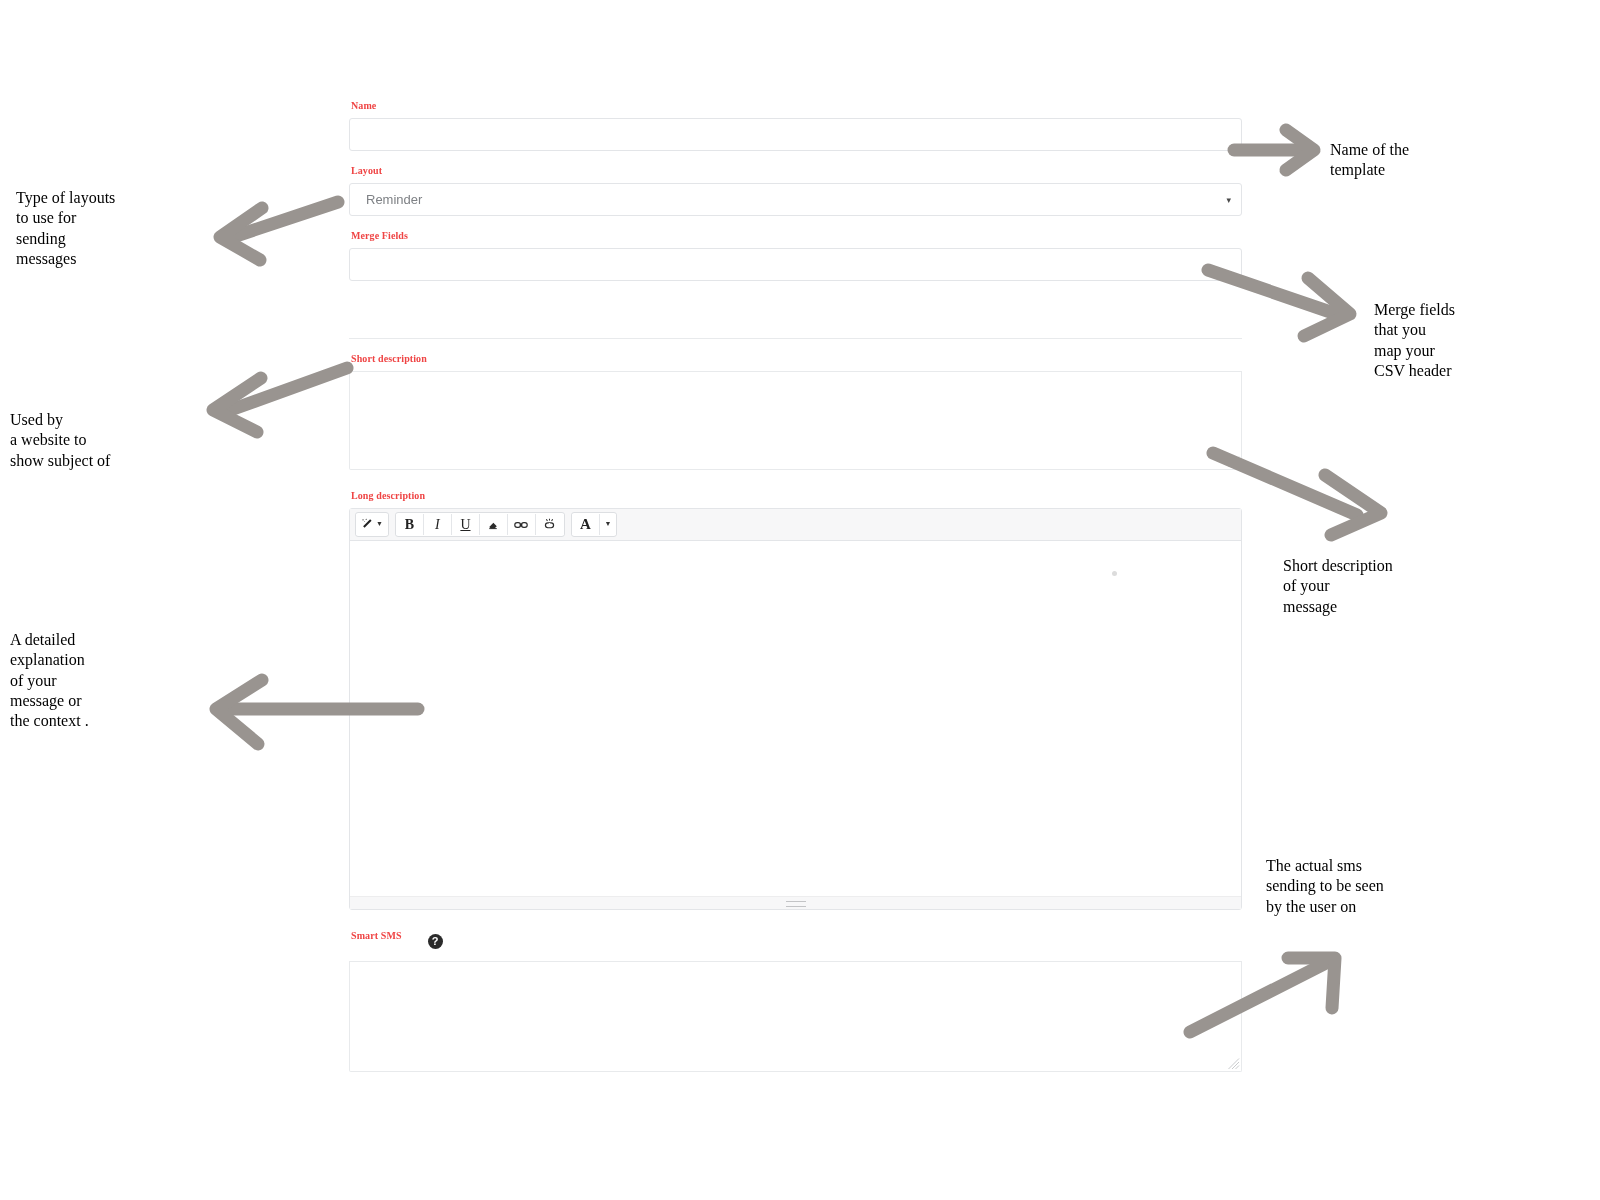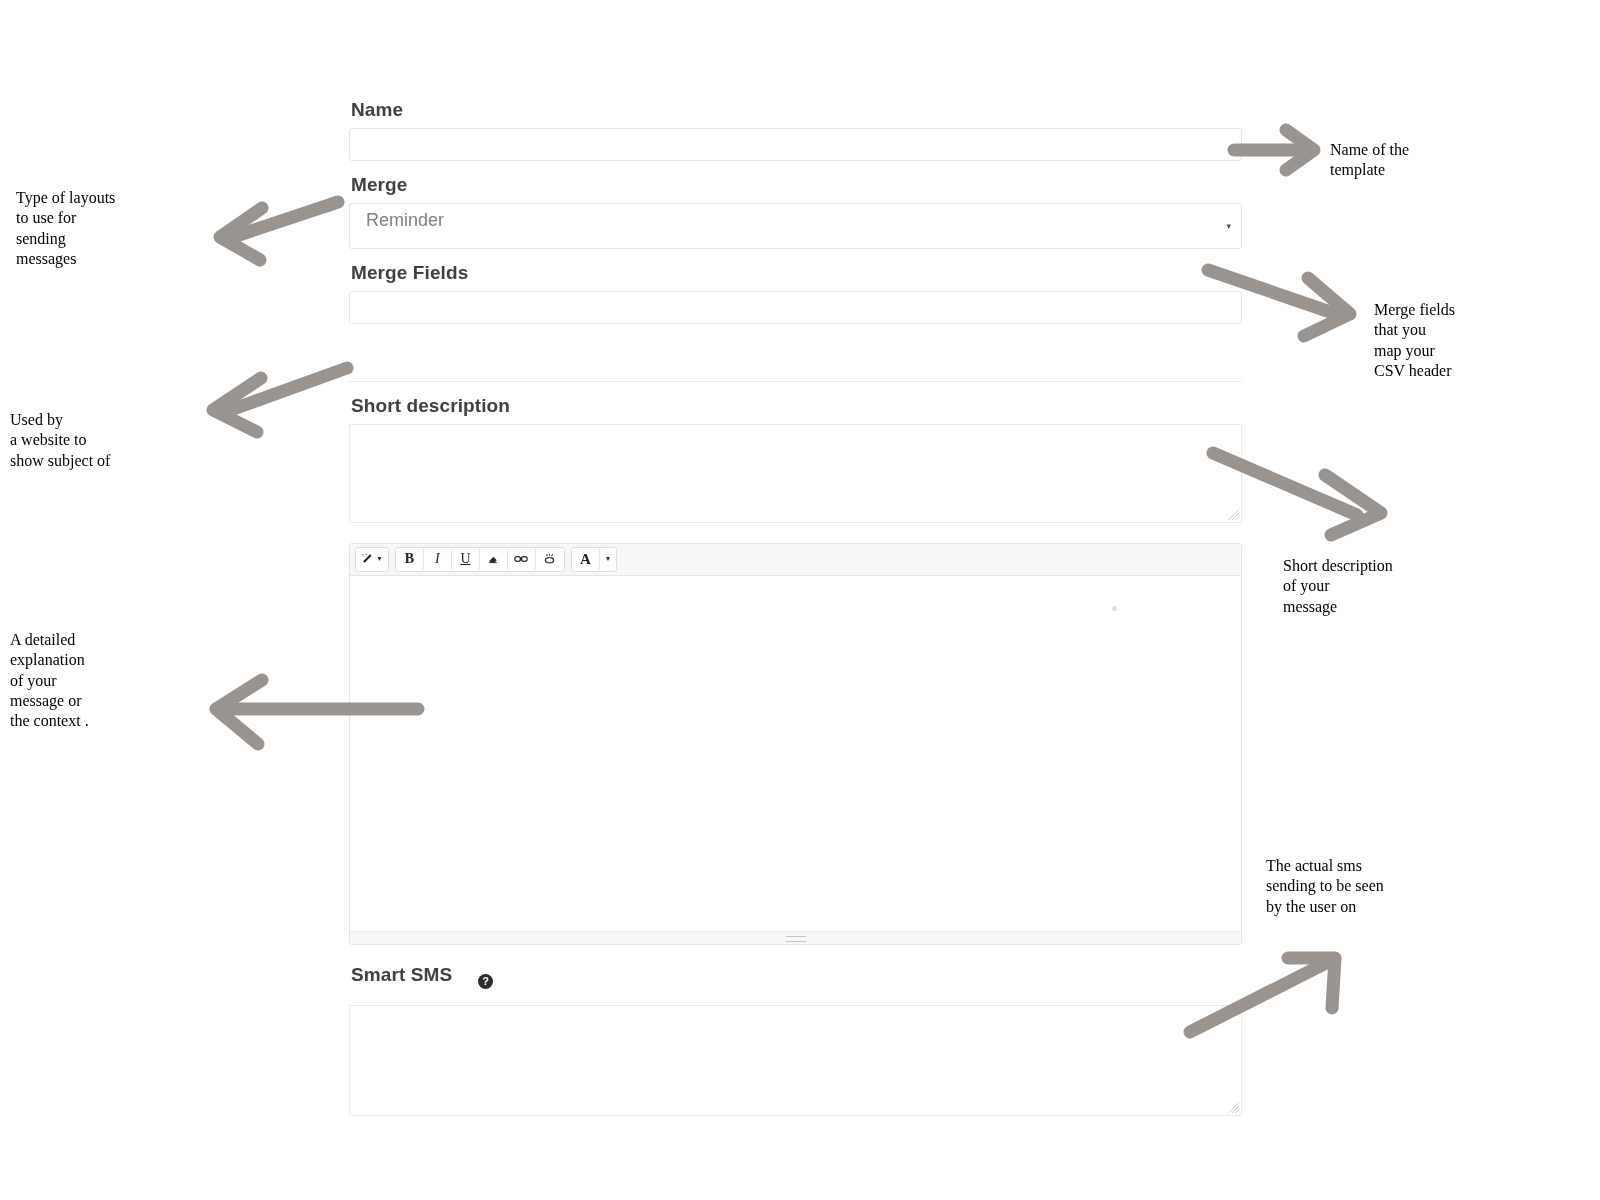--- a/index.html
+++ b/index.html
@@ -19,24 +19,24 @@
 
   
   #form-panel {
     position: absolute;
     left: 349px;
     top: 100px;
     width: 893px;
   }
 
   .field-label {
-    font-family: Liberation Sans, sans-serif;
-    font-size: 19px;
+    font-family: Liberation Serif, serif;
+    font-size: 10px;
     font-weight: 700;
-    color: #404040;
+    color: #ef4444;
     letter-spacing: .1px;
     margin: 0 0 7px 2px;
     line-height: 1.1;
   }
 
   .text-input {
     box-sizing: border-box;
     width: 100%;
     height: 33px;
     border: 1px solid #e3e5e8;
@@ -48,26 +48,26 @@
     padding: 5px 10px;
     outline: none;
     display: block;
   }
   .text-input::placeholder { color: #9b9da0; }
 
   .select-wrap { position: relative; }
   .select-input {
     box-sizing: border-box;
     width: 100%;
-    height: 46px;
+    height: 33px;
     border: 1px solid #e3e5e8;
     border-radius: 3px;
     background: #fff;
     font-family: "Liberation Sans", sans-serif;
-    font-size: 18px;
+    font-size: 13px;
     color: #7e8185;
     padding: 5px 24px 5px 16px;
     line-height: 22px;
     white-space: nowrap;
     overflow: hidden;
   }
   .select-caret {
     position: absolute;
     right: 11px;
     top: 50%;
@@ -262,21 +262,21 @@
 </head>
 <body>
 
 <div id="form-panel">
 
   <div class="field-label">Name</div>
   <input class="text-input" type="text" value="" placeholder="" style="">
 
   <div class="gap-sm"></div>
 
-  <div class="field-label">Merge</div>
+  <div class="field-label">Layout</div>
   <div class="select-wrap">
     <div class="select-input">Reminder</div>
     <span class="select-caret">▾</span>
   </div>
 
   <div class="gap-sm"></div>
 
   <div class="field-label">Merge Fields</div>
   <input class="text-input" type="text" value="" placeholder="" style="">
 
@@ -291,20 +291,21 @@
   <div class="ta-wrap">
     <div class="textarea-top-rule"></div>
     <textarea class="textarea-box" style="height: 98px;" placeholder=""></textarea>
     <svg class="resize-grip" viewBox="0 0 12 12">
       <path d="M11 4 L4 11 M11 7.5 L7.5 11 M11 0.5 L0.5 11" stroke="#c9cbcd" stroke-width="1" fill="none"></path>
     </svg>
   </div>
 
   <div class="gap-md"></div>
 
+  <div class="field-label">Long description</div>
   <div class="editor">
     <div class="editor-toolbar">
 
       <div class="tb-group">
         <div class="tb-btn">
           <svg width="13" height="13" viewBox="0 0 16 16">
             <path d="M11.2 1.6 L13 3.4 L4.4 12 L2.6 10.2 Z" fill="#222"></path>
             <path d="M2 2.3 L3 2.3 M2.5 1.8 L2.5 2.8" stroke="#222" stroke-width="0.9"></path>
             <circle cx="6.4" cy="1.6" r="0.7" fill="#222"></circle>
             <circle cx="9.2" cy="4.6" r="0.6" fill="#222"></circle>

